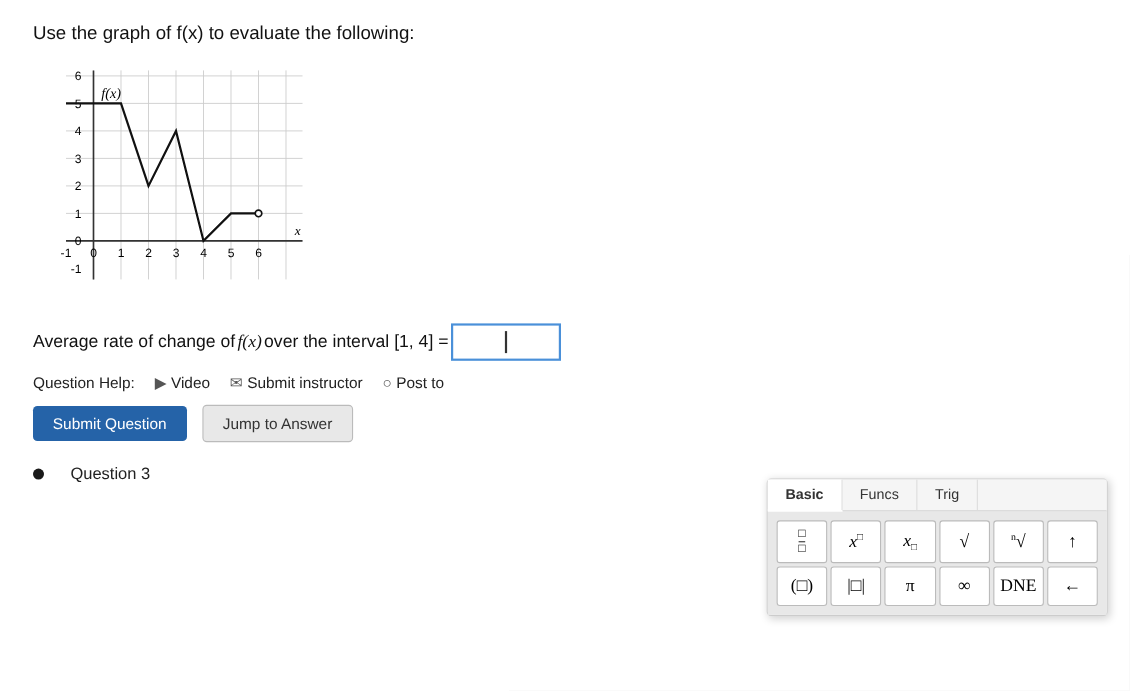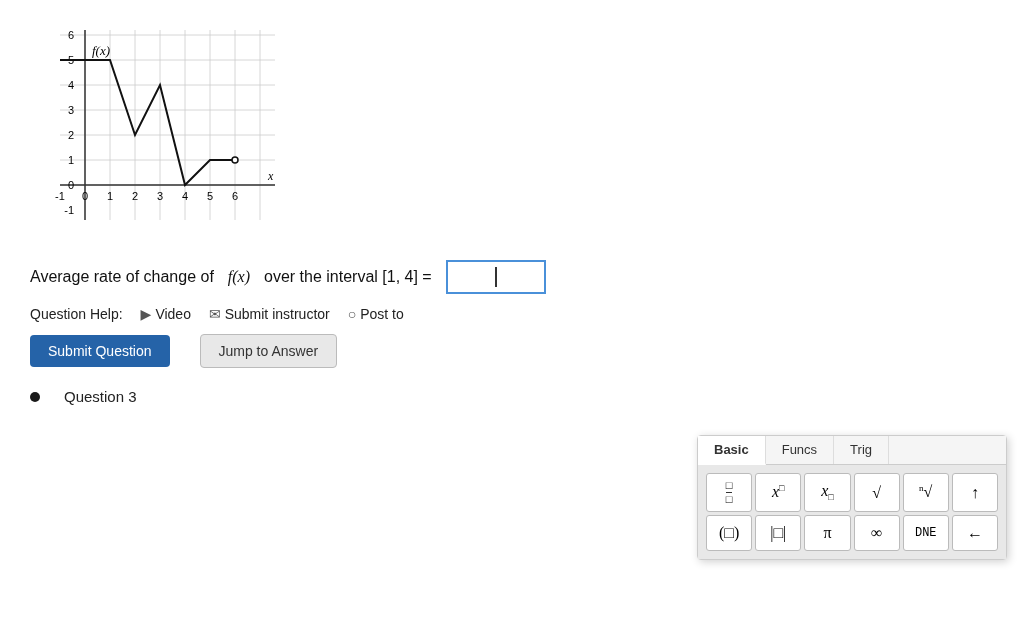--- a/index.html
+++ b/index.html
@@ -40,21 +40,21 @@
     }
     .avg-rate-row {
       display: flex;
       align-items: center;
       font-size: 16px;
       color: #111;
       margin-top: 5px;
       margin-bottom: 12px;
       font-family: Arial, sans-serif;
       flex-wrap: wrap;
-      gap: 14px;
+      gap: 2px;
     }
     .avg-rate-math {
       font-family: 'Times New Roman', serif;
       font-style: italic;
     }
     .answer-box {
       border: 2px solid #4a90d9;
       width: 100px;
       height: 34px;
       display: inline-flex;
@@ -109,21 +109,20 @@
     }
     .jump-btn {
       background: #e8e8e8;
       color: #333;
       border: 1px solid #bbb;
       padding: 8px 18px;
       font-size: 14px;
       border-radius: 4px;
       cursor: pointer;
       font-family: Arial, sans-serif;
-      margin-left: 16px;
     }
     .question3-row {
       display: flex;
       align-items: center;
       gap: 24px;
       font-size: 15px;
       color: #222;
       font-family: Arial, sans-serif;
     }
     .bullet {
@@ -193,20 +192,21 @@
       line-height: 1;
     }
     .key-frac .num { border-bottom: 1px solid #333; padding-bottom: 1px; }
     .key-frac .den { padding-top: 1px; }
   </style>
 </head>
 <body>
 
 <div class="main-container">
 
+  <div class="question-text">Use the graph of f(x) to evaluate the following:</div>
 
   <div class="graph-area">
     <div class="graph-container">
       <svg class="graph-svg" viewBox="0 0 260 230">
 
         <g stroke="#ccc" stroke-width="0.8">
           <line x1="55" y1="10" x2="55" y2="200"></line>
           <line x1="80" y1="10" x2="80" y2="200"></line>
           <line x1="105" y1="10" x2="105" y2="200"></line>
           <line x1="130" y1="10" x2="130" y2="200"></line>
@@ -329,21 +329,21 @@
       </button>
       <button class="key-btn">
         <span>|□|</span>
       </button>
       <button class="key-btn">
         <span>π</span>
       </button>
       <button class="key-btn">
         <span>∞</span>
       </button>
-      <button class="key-btn" style="font-size:12px; font-family:Liberation Mono, monospace;">
+      <button class="key-btn" style="font-size:16px; font-family:Liberation Serif, serif;">
         <span>DNE</span>
       </button>
       <button class="key-btn">
         <span>←</span>
       </button>
     </div>
   </div>
 
 </div>
 

